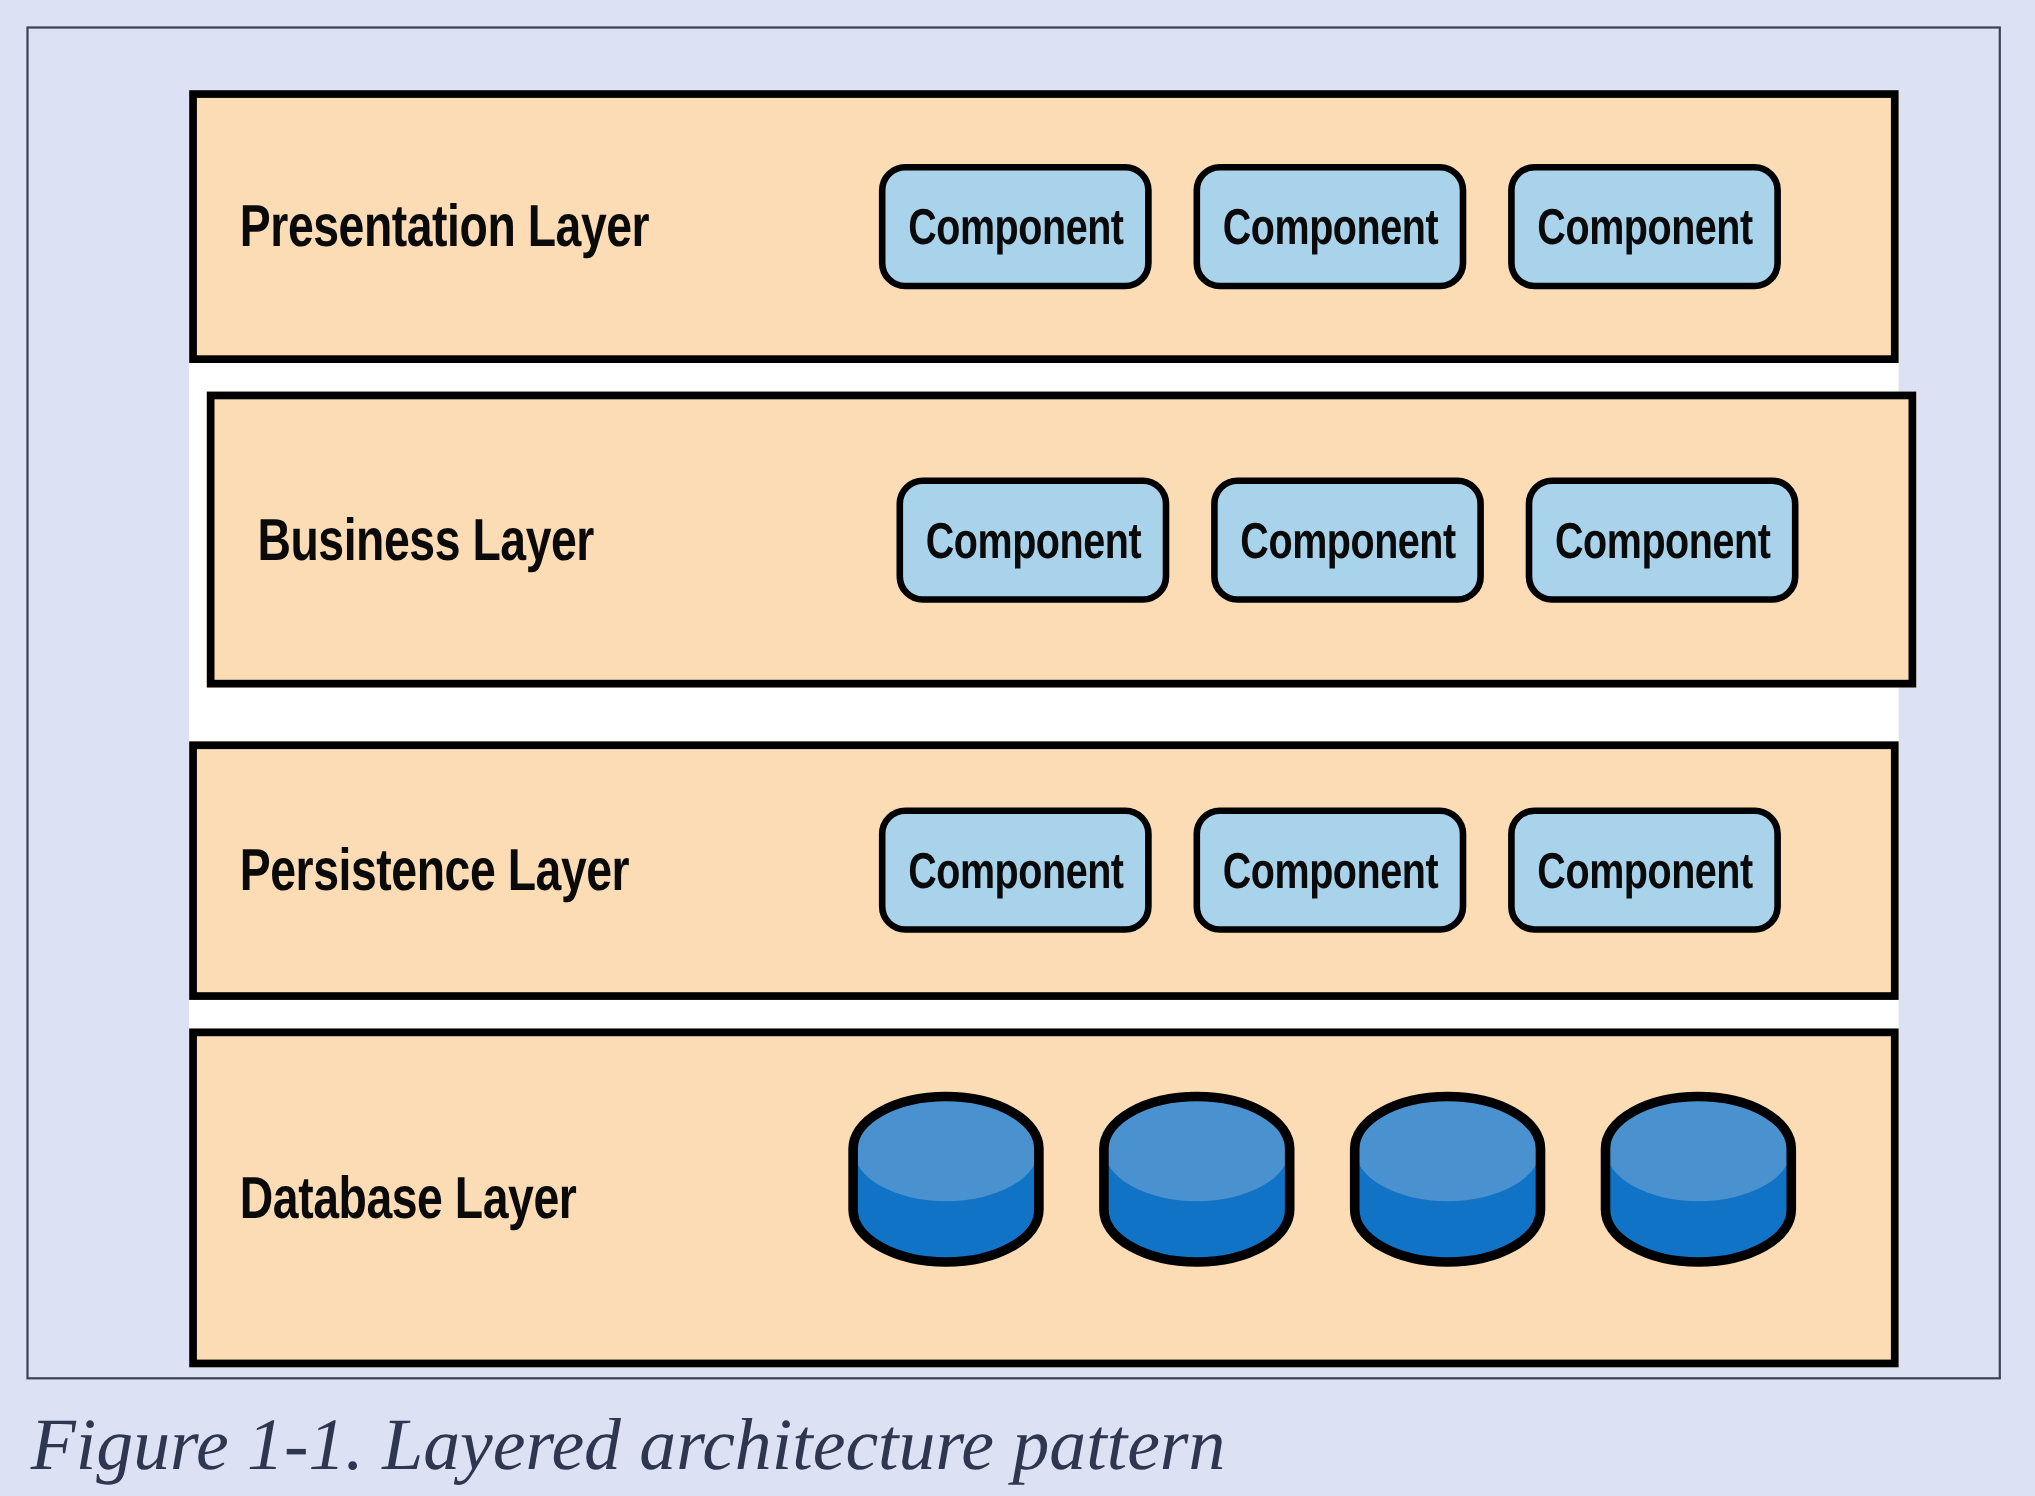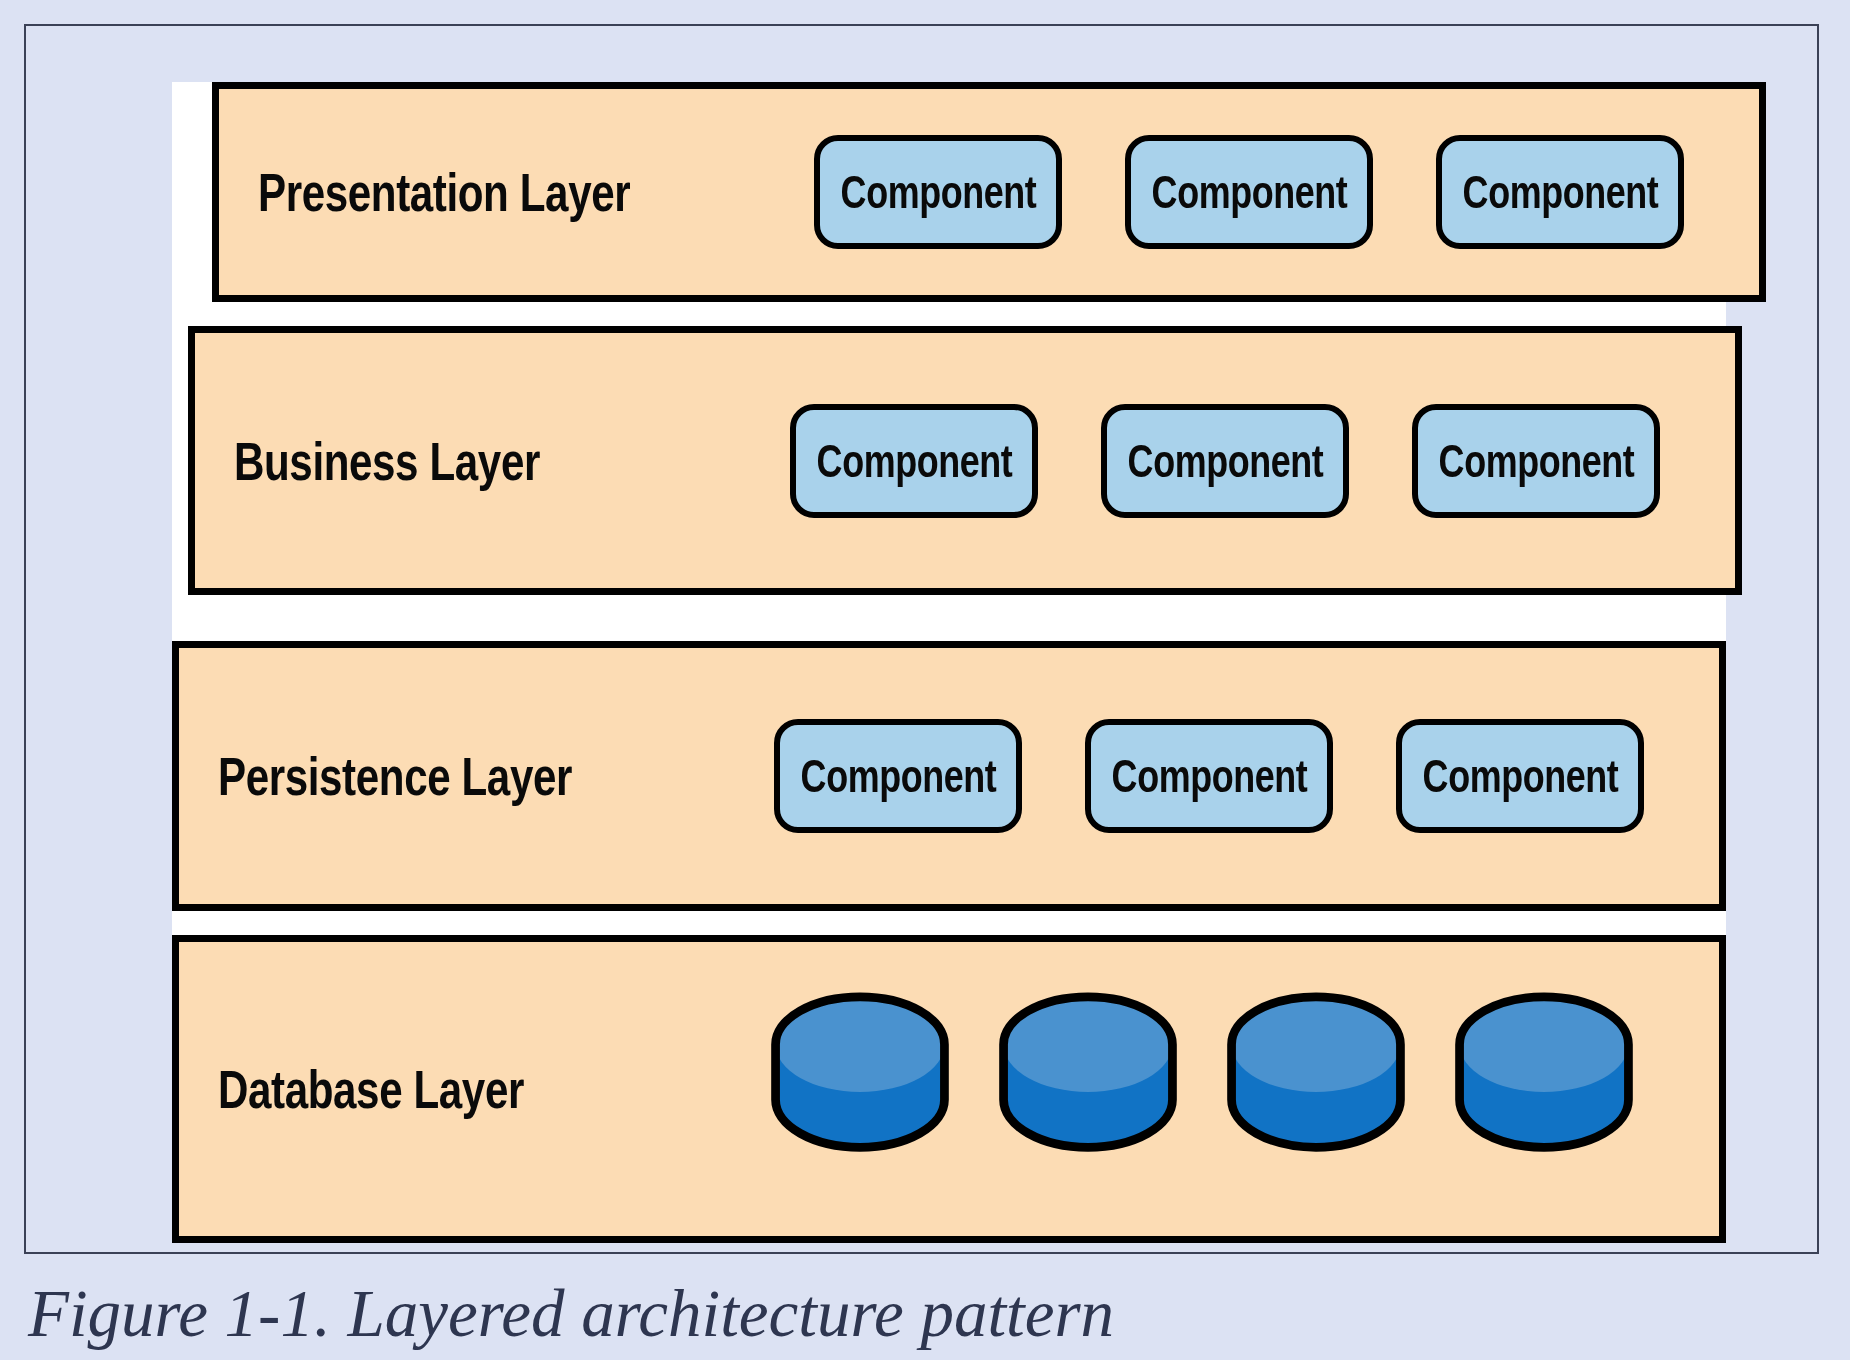--- a/index.html
+++ b/index.html
@@ -32,39 +32,39 @@
     background:var(--gap_fill);
     display:flex;flex-direction:column;justify-content:space-between;
   }
   .layer{
     position:relative;
     width:100%;
     background:var(--layer_fill);
     border:7px solid #000;
     display:flex;align-items:center;
   }
-  .layer-1{height:220px;margin-left:40px;}
+  .layer-1{height:248px;}
   .layer-2{height:269px;margin-left:16px;}
-  .layer-3{height:270px;margin-top:22px;}
+  .layer-3{height:235px;margin-top:22px;}
   .layer-4{height:308px;}
   .layer-label{
     padding-left:39px;
     font-size:54px;font-weight:700;color:#0a0a0a;
     white-space:nowrap;
   }
   .condense{
     display:inline-block;
     transform:scaleX(0.78);
     transform-origin:left center;
     letter-spacing:-0.5px;
   }
   .components{
-    position:absolute;left:595px;top:50%;
+    position:absolute;left:620px;top:50%;
     transform:translateY(-50%);
-    display:flex;gap:63px;align-items:flex-end;
+    display:flex;gap:38px;align-items:flex-end;
   }
   .component{
     width:248px;height:114px;
     background:var(--component_fill);
     border:6px solid #000;border-radius:24px;
     display:flex;align-items:center;justify-content:center;
   }
   .component-label{
     font-size:46px;font-weight:700;color:#0a0a0a;
     display:inline-block;

